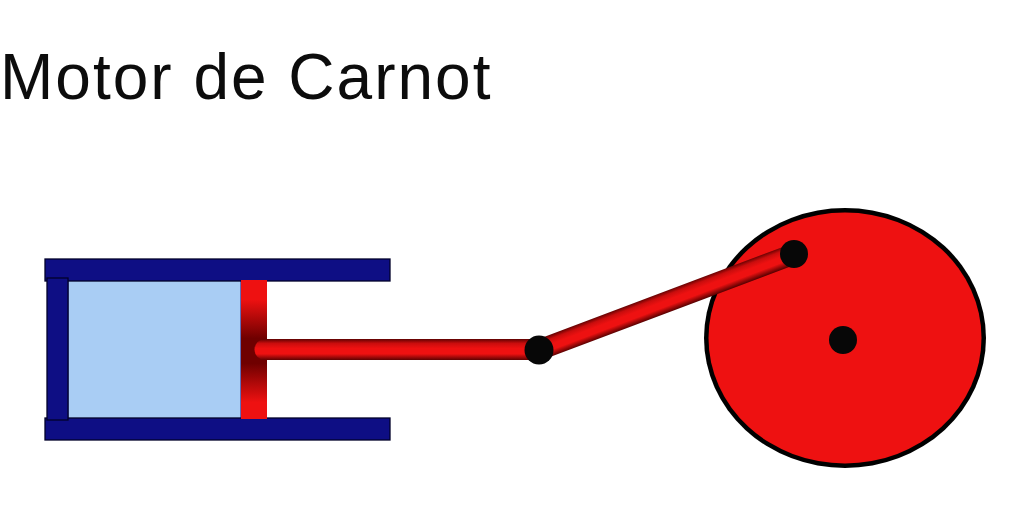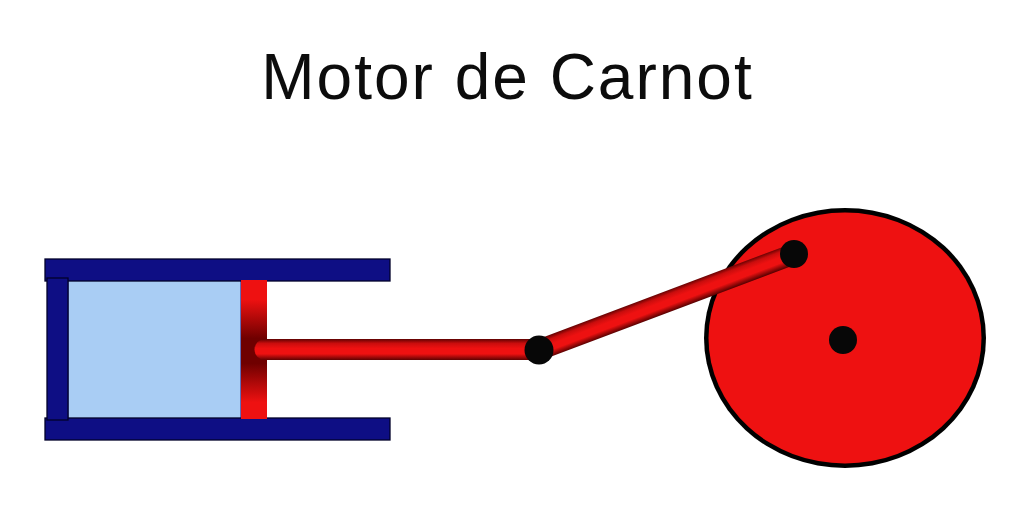--- a/index.html
+++ b/index.html
@@ -16,21 +16,21 @@
     width: 1024px;
     height: 516px;
     background: #ffffff;
   }
   .title {
     position: absolute;
     top: 40px;
     left: 0;
     width: 1015px;
     margin: 0;
-    text-align: center;
+    text-align: left;
     font-size: 64px;
     font-weight: 400;
     letter-spacing: 2px;
     color: #0c0c0c;
     font-family: "Liberation Sans", "DejaVu Sans", sans-serif;
   }
   svg.mech {
     position: absolute;
     left: 0;
     top: 0;

